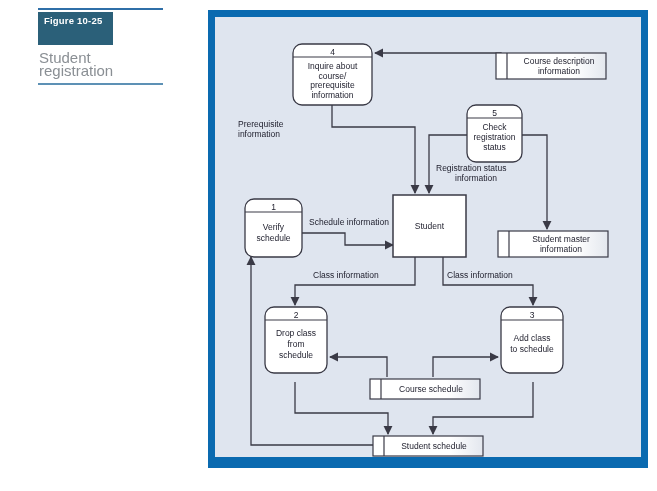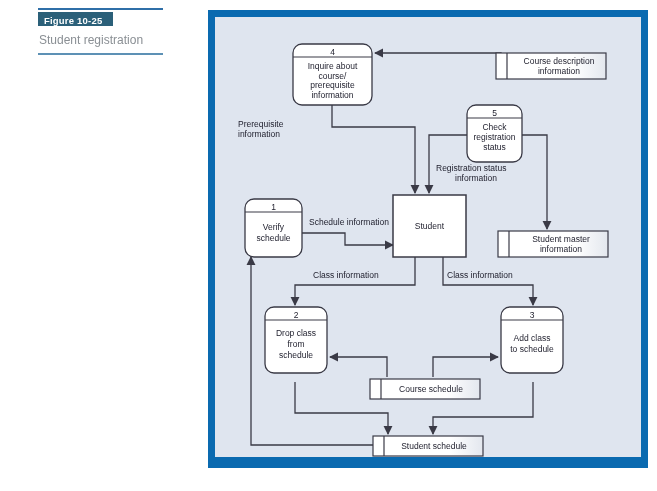--- a/index.html
+++ b/index.html
@@ -14,25 +14,25 @@
   
   #caption-block{
     position:absolute; left:38px; top:8px; width:125px;
   }
   #caption-rule-top{
     height:2px; background:#2f6fa8; width:125px;
   }
   #caption-title-bar{
     background:#2b6079; color:#ffffff;
     font-size:9.5px; font-weight:bold; letter-spacing:.2px;
-    padding:3px 6px 0 6px; display:inline-block;
+    padding:3px 6px 19px 6px; display:inline-block;
     min-width:63px;
   }
   #caption-text{
-    color:#8a8f94; font-size:12px; line-height:13px;
+    color:#8a8f94; font-size:15px; line-height:13px;
     padding:6px 2px 6px 1px; width:118px;
   }
   #caption-rule-bottom{
     height:2px; background:#5d91b5; width:125px;
   }
   
   #figure-frame{
     position:absolute; left:208px; top:10px;
     width:440px; height:458px;
     background:#0a6ab0;

